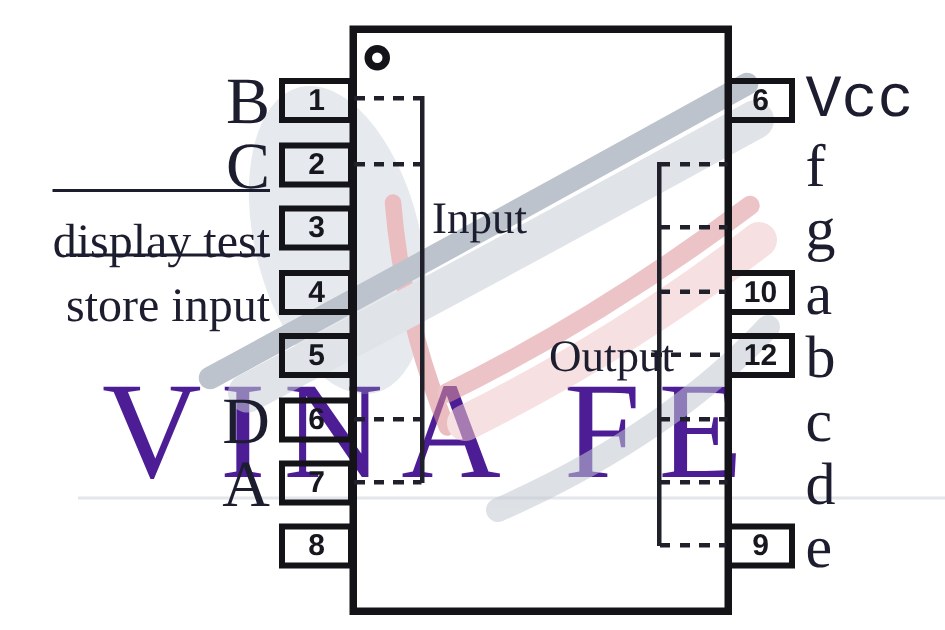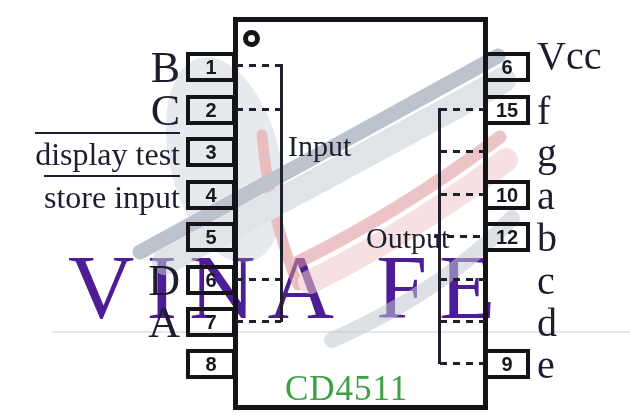--- a/index.html
+++ b/index.html
@@ -44,21 +44,21 @@
     position:absolute;right:450px;height:44px;display:flex;align-items:center;
     justify-content:flex-end;color:#1d1d30;white-space:nowrap;z-index:4;
   }
   .rlabel{
     position:absolute;left:537px;height:44px;display:flex;align-items:center;
     color:#1d1d30;white-space:nowrap;z-index:4;
   }
   .size-lg{font-size:44px;}
   .size-md{font-size:40px;}
   .size-sm{font-size:32px;}
-  .overline>span{border-top:2.5px solid #1d1d30;padding-top:2px;display:inline-block;}
+  .overline>span{border-top:2.5px solid #1d1d30;padding-top:14px;display:inline-block;}
   
   .vline{position:absolute;width:3px;background:#20202a;z-index:3;}
   .dash{
     position:absolute;height:3px;z-index:3;
     background:repeating-linear-gradient(to right,#20202a 0px,#20202a 7px,transparent 7px,transparent 13px);
   }
   .dash.l{left:236px;width:45px;}
   .dash.r{left:440px;width:45px;}
   .dash.r-long{left:434px;width:51px;}
   
@@ -103,21 +103,20 @@
   <div class="dash r" style="top:108px;"></div>
   <div class="dash r" style="top:150px;"></div>
   <div class="dash r" style="top:193px;"></div>
   <div class="dash r-long" style="top:235px;"></div>
   <div class="dash r" style="top:278px;"></div>
   <div class="dash r" style="top:320px;"></div>
   <div class="dash r" style="top:362px;"></div>
 
   <div class="group-label" style="left:288px;top:125px;">Input</div>
   <div class="group-label" style="left:350px;top:217px;margin-left:16px;">Output</div>
-  <div class="chip-name">CD4511</div>
 
   <div class="plabel size-lg" style="top:45px;">
       <span>B</span>
     </div>
   <div class="plabel size-lg" style="top:88px;">
       <span>C</span>
     </div>
   <div class="plabel size-sm overline" style="top:130px;">
       <span>display test</span>
     </div>
@@ -152,34 +151,31 @@
   <div class="pbox left" style="top:307px;">
       <span class="pnum">7</span>
     </div>
   <div class="pbox left" style="top:349px;">
       <span class="pnum">8</span>
     </div>
 
   <div class="pbox right" style="top:52px;">
       <span class="pnum">6</span>
     </div>
-  <div class="pbox right" style="top:95px;">
-      <span class="pnum">15</span>
-    </div>
   <div class="pbox right" style="top:180px;">
       <span class="pnum">10</span>
     </div>
   <div class="pbox right" style="top:222px;">
       <span class="pnum">12</span>
     </div>
   <div class="pbox right" style="top:349px;">
       <span class="pnum">9</span>
     </div>
 
-  <div class="rlabel size-md" style="top:33px;">
+  <div class="rlabel size-md" style="top:45px;font-family:Liberation Mono, monospace;">
       <span>Vcc</span>
     </div>
   <div class="rlabel size-md" style="top:88px;">
       <span>f</span>
     </div>
   <div class="rlabel size-md" style="top:130px;">
       <span>g</span>
     </div>
   <div class="rlabel size-md" style="top:173px;">
       <span>a</span>

